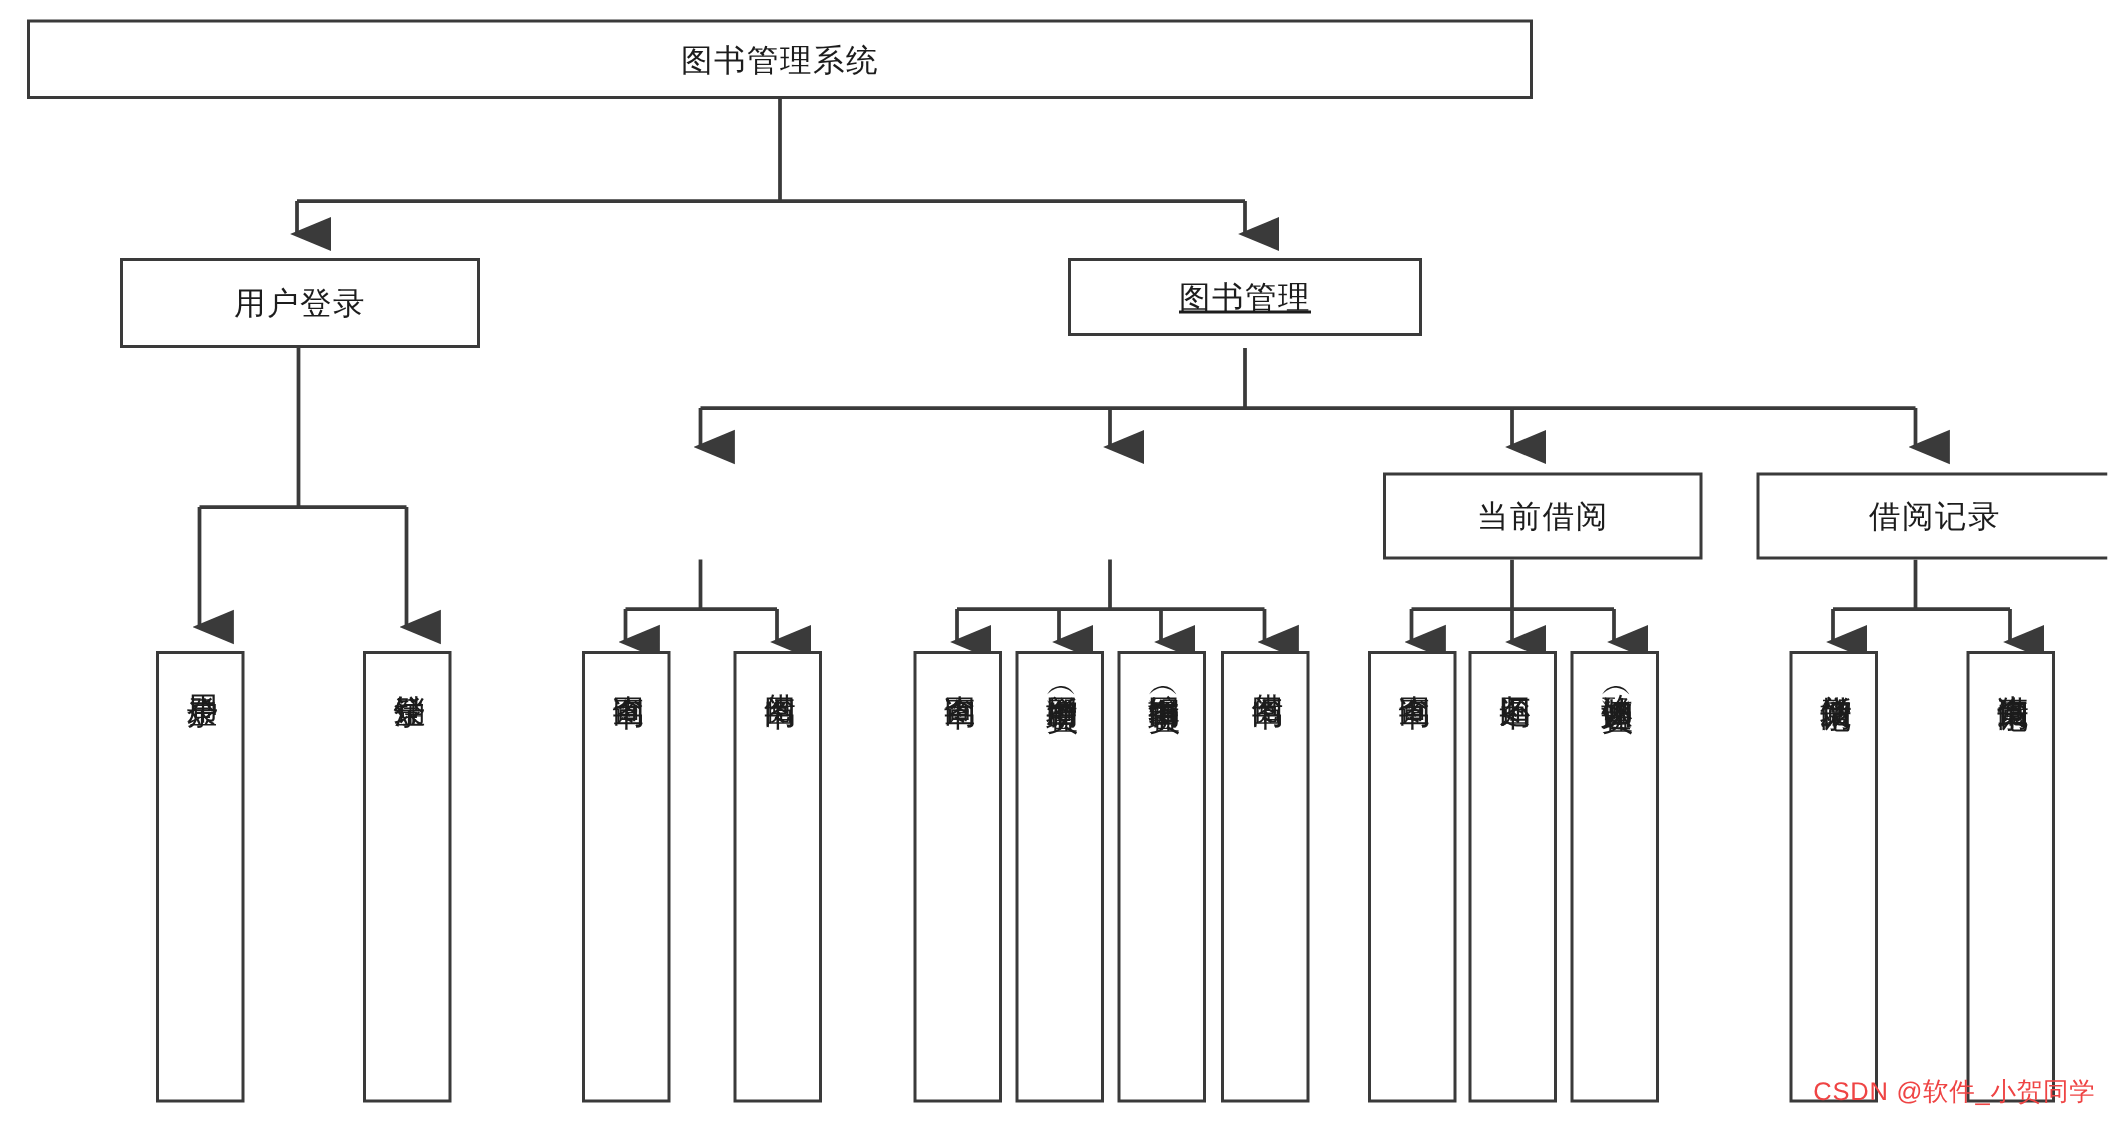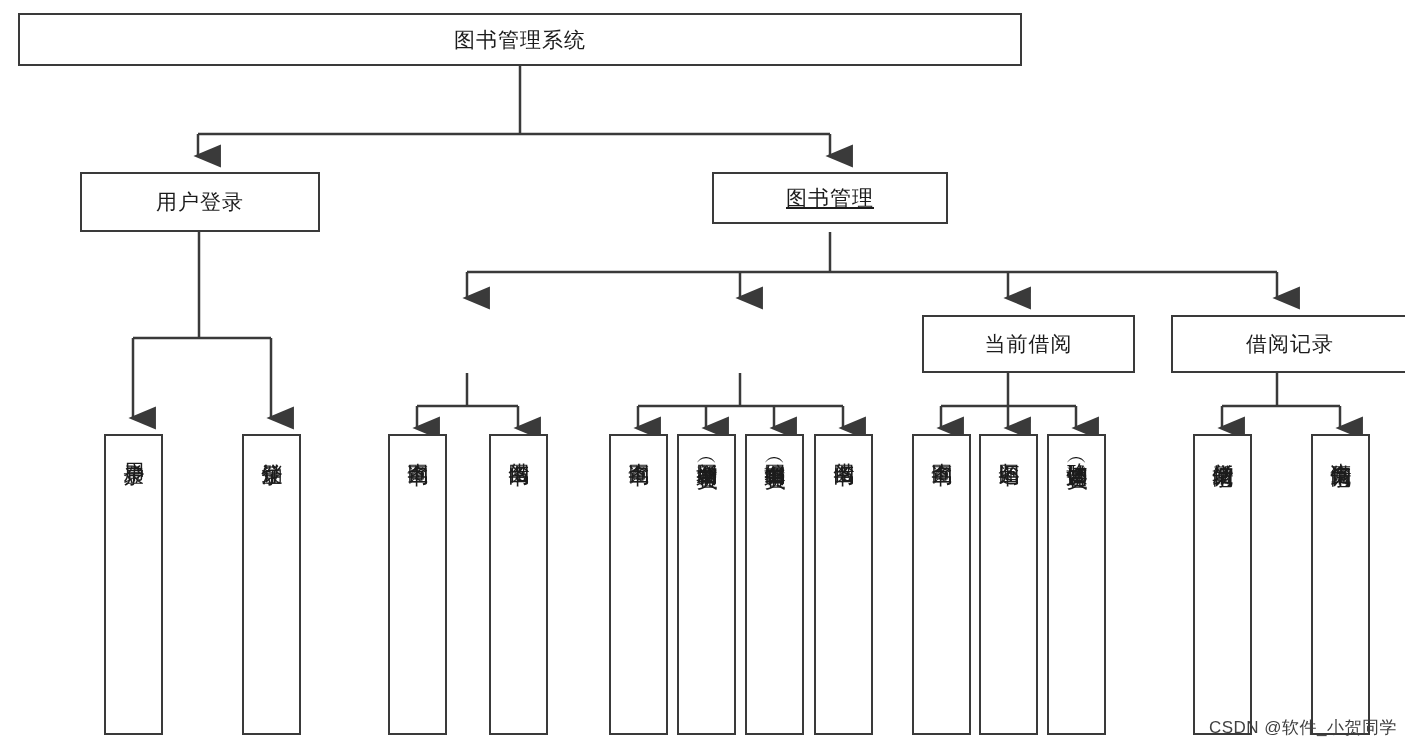--- a/index.html
+++ b/index.html
@@ -55,21 +55,21 @@
     line-height: 1.28;
     letter-spacing: 1px;
     white-space: nowrap;
     color: #1c1c1c;
   }
   .watermark {
     position: absolute;
     right: 8px;
     bottom: 8px;
     font-size: 17px;
-    color: #404040;
+    color: #ef4444;
     z-index: 5;
     white-space: nowrap;
     letter-spacing: 0.5px;
   }
 </style>
 </head>
 <body>
 
 <div id="canvas">
 

